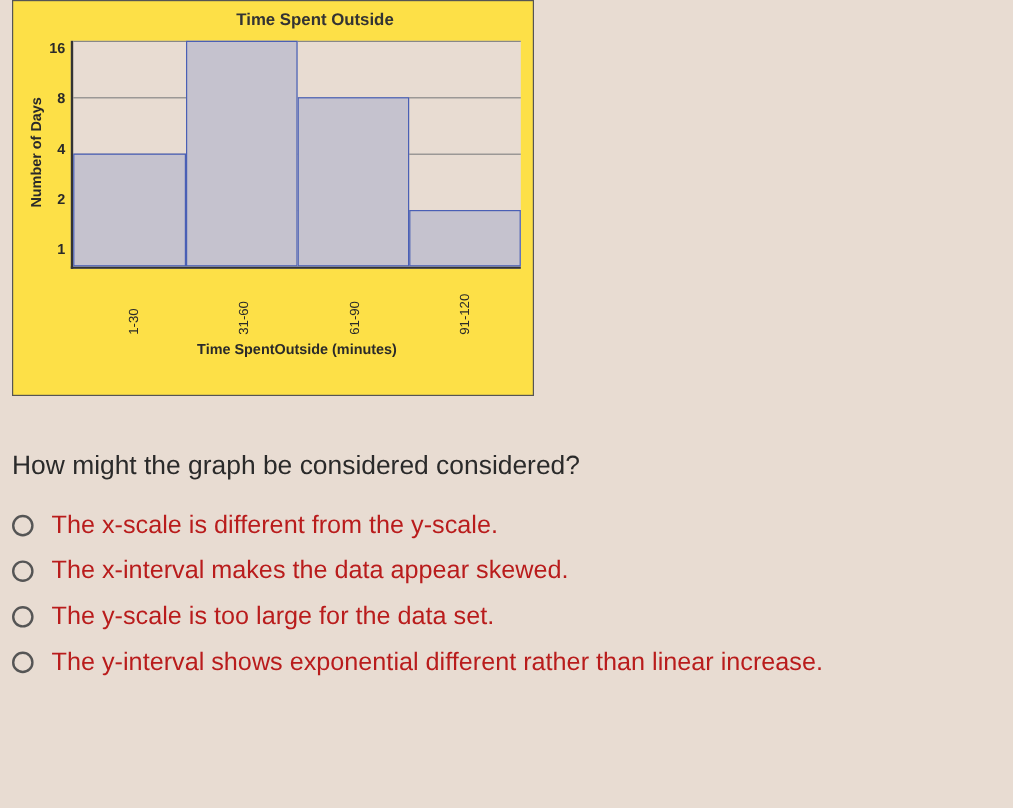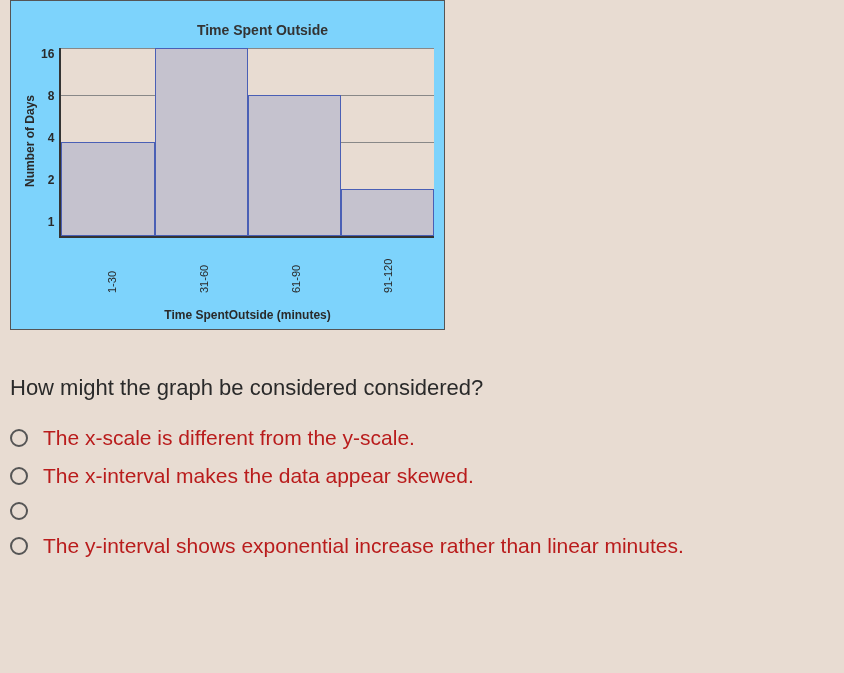--- a/index.html
+++ b/index.html
@@ -9,27 +9,27 @@
     }
     body {
       background: #e8dcd2;
       font-family: Arial, sans-serif;
       width: 844px;
       height: 673px;
       padding: 0;
       color: #2a2a2a;
     }
     .chart-container {
-      background: #7dd3fc;
+      background: #fde047;
       border: 1px solid #555;
       width: 435px;
       height: 330px;
       margin-left: 10px;
       position: relative;
-      padding: 21px 10px 10px 10px;
+      padding: 7px 10px 10px 10px;
     }
     .chart-title {
       text-align: center;
       font-weight: bold;
       font-size: 14px;
       margin-left: 70px;
       color: #333;
     }
     .chart-body {
       display: flex;
@@ -102,21 +102,21 @@
       font-size: 11px;
       height: 45px;
       display: flex;
       justify-content: flex-start;
       align-items: center;
     }
     .xlabel {
       text-align: center;
       font-weight: bold;
       font-size: 12px;
-      margin-top: 15px;
+      margin-top: 5px;
       margin-left: 40px;
     }
     .question-section {
       margin-top: 45px;
       padding: 0 10px;
     }
     .question-text {
       font-size: 22px;
       margin-bottom: 25px;
       color: #2a2a2a;
@@ -181,18 +181,19 @@
   <div class="option">
     <div class="radio"></div>
     <span>The x-scale is different from the y-scale.</span>
   </div>
   <div class="option">
     <div class="radio"></div>
     <span>The x-interval makes the data appear skewed.</span>
   </div>
   <div class="option">
     <div class="radio"></div>
+    <span>The y-scale is too large for the data set.</span>
   </div>
   <div class="option">
     <div class="radio"></div>
-    <span>The y-interval shows exponential increase rather than linear minutes.</span>
+    <span>The y-interval shows exponential different rather than linear increase.</span>
   </div>
 </div>
 
 </body></html>

